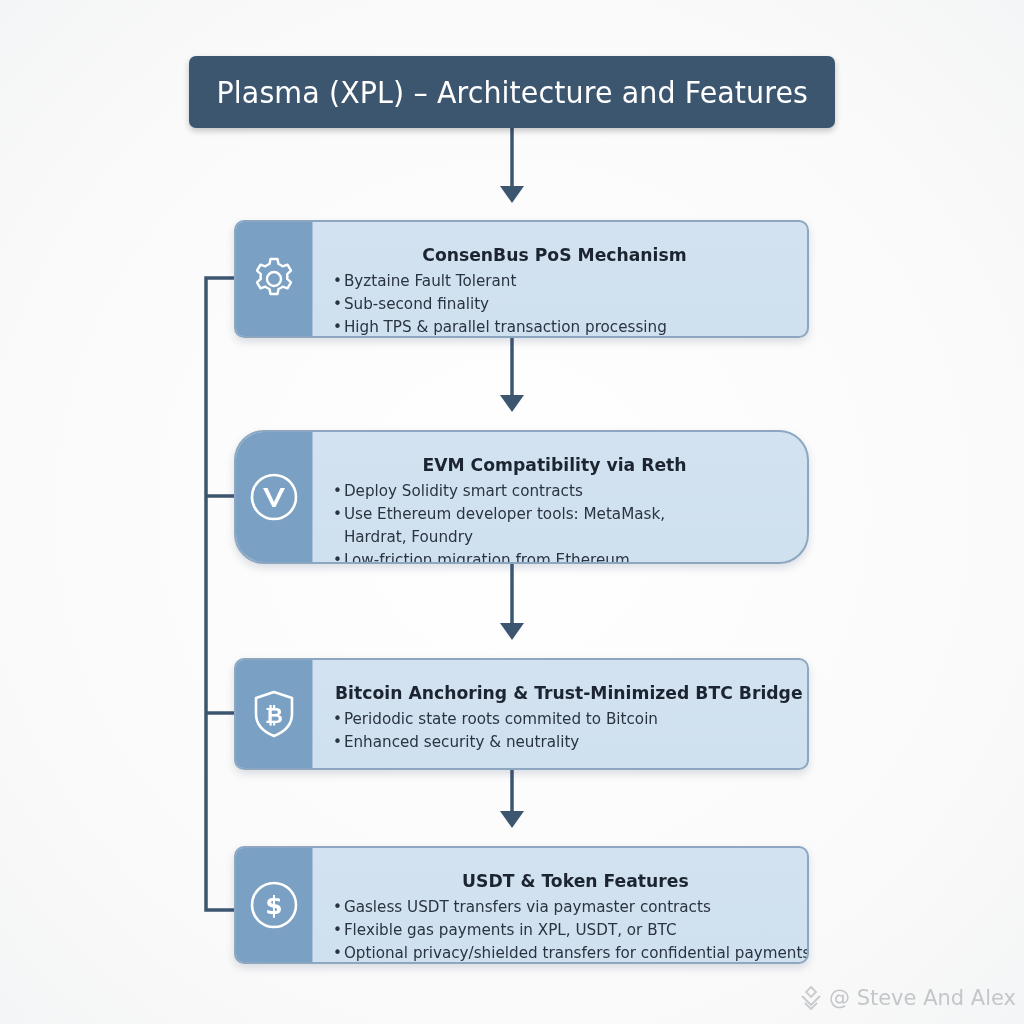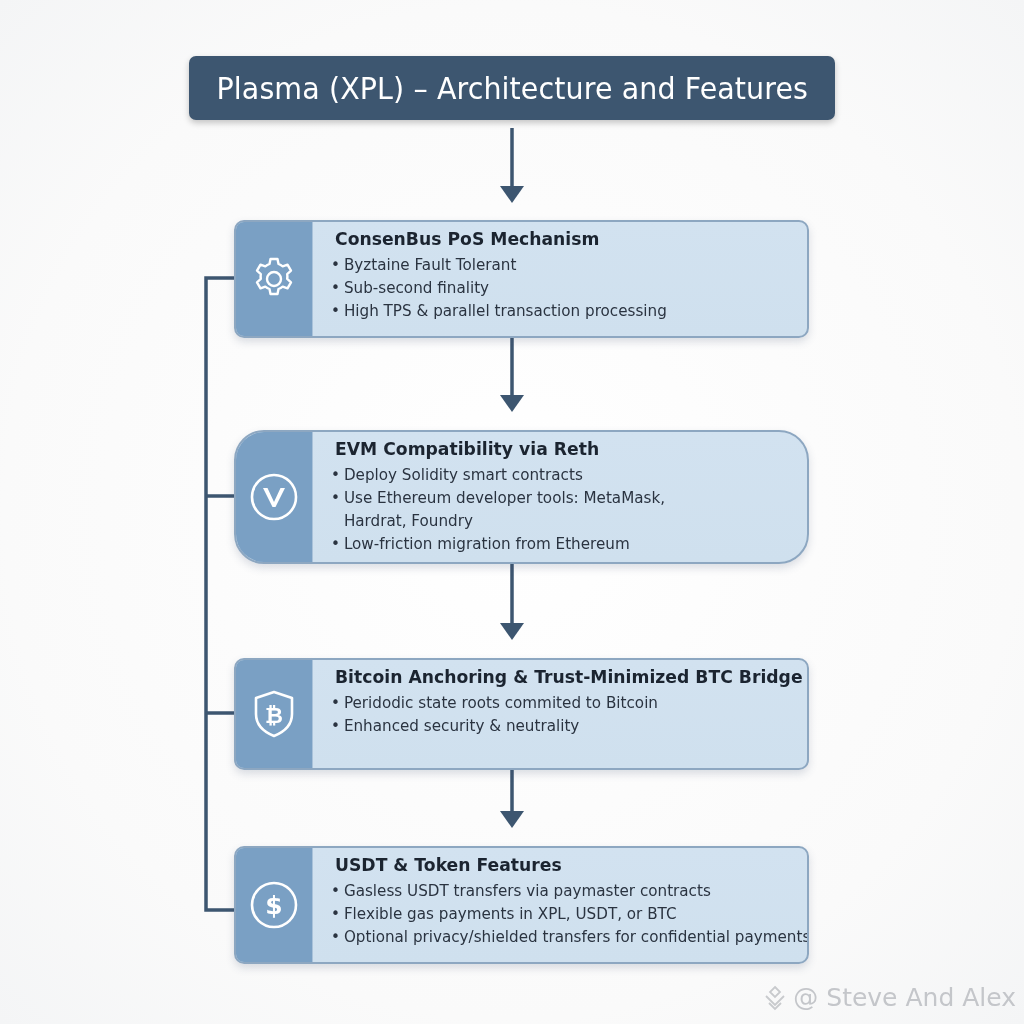--- a/index.html
+++ b/index.html
@@ -15,21 +15,21 @@
     position: relative;
     width: 1024px;
     height: 1024px;
     background: radial-gradient(ellipse at center, #ffffff 0%, #fafafa 70%, #f4f5f6 100%);
   }
   .title-box {
     position: absolute;
     left: 189px;
     top: 56px;
     width: 646px;
-    height: 64px;
+    height: 72px;
     background: #3d5670;
     border-radius: 7px;
     box-shadow: 0 3px 6px rgba(0,0,0,0.22);
     display: flex;
     align-items: center;
     justify-content: center;
   }
   .title-text {
     color: #ffffff;
     font-size: 30px;
@@ -64,22 +64,23 @@
     display: flex;
     align-items: center;
     justify-content: center;
     border-right: 1px solid #a9c2da;
   }
   .card-icon-col svg {
     width: 56px;
     height: 56px;
   }
   .card-body {
-    padding: 6px 0 0 18px;
+    padding: 22px 0 0 18px;
     flex: 1;
+    text-align: center;
   }
   .card-title {
     font-family: "DejaVu Sans", sans-serif;
     font-size: 18.5px;
     font-weight: bold;
     color: #1b2430;
     margin: 0 0 4px 4px;
     transform-origin: left;
     transform: scaleX(0.93);
     white-space: nowrap;
@@ -107,21 +108,21 @@
     padding-left: 14px;
   }
   .watermark {
     position: absolute;
     right: 8px;
     bottom: 12px;
     display: flex;
     align-items: center;
     color: #c4c6ca;
     font-family: "DejaVu Sans", sans-serif;
-    font-size: 25px;
+    font-size: 21px;
   }
   .watermark svg {
     width: 28px;
     height: 28px;
     margin-right: 4px;
   }
 </style>
 </head>
 <body>
 

